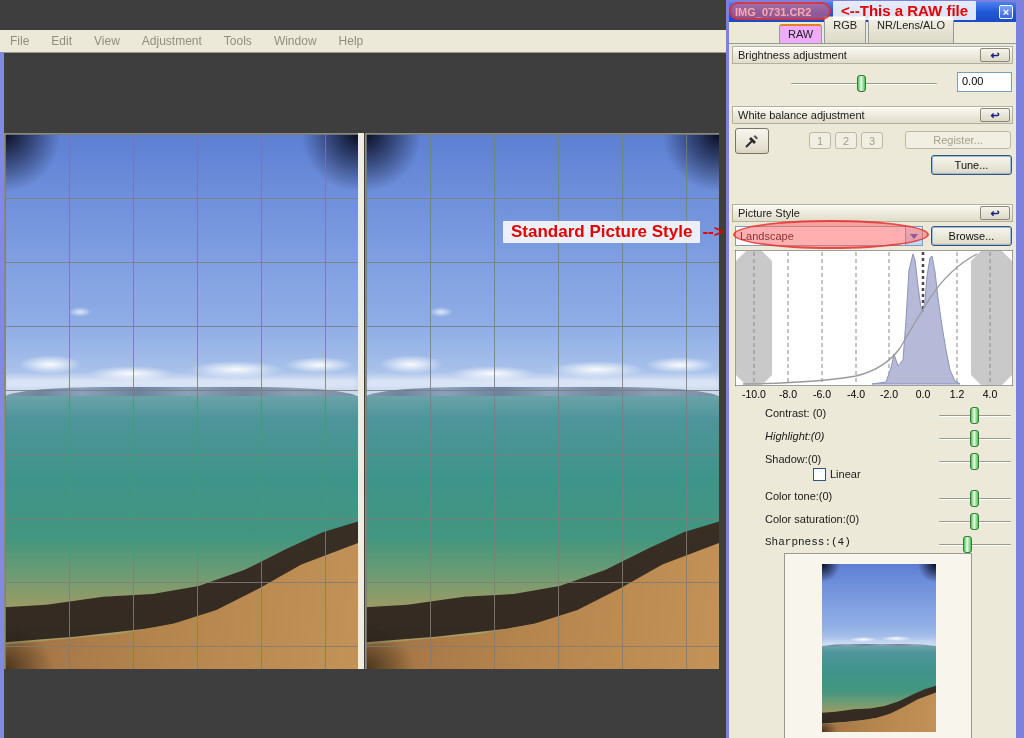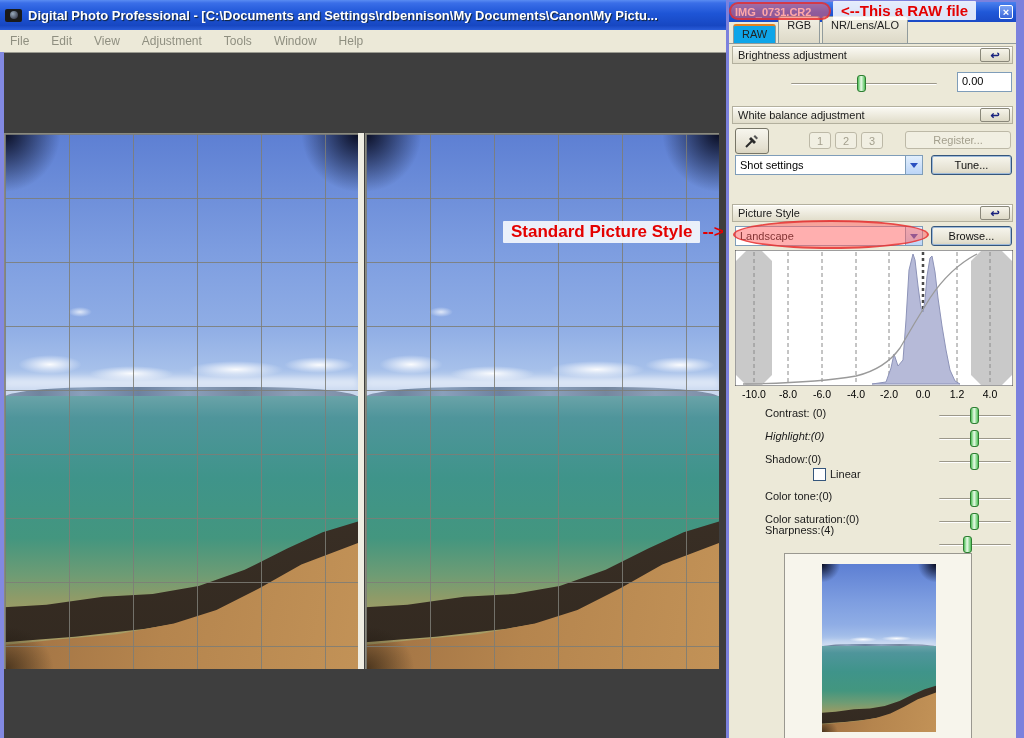--- a/index.html
+++ b/index.html
@@ -68,21 +68,21 @@
     background:#ece9d8; }
   .pal-title { position:absolute; left:0; top:0; width:287px; height:20px;
     background:linear-gradient(180deg,#4a80ee,#2058d8 50%,#1a4ac6); display:flex; align-items:center; }
   .pal-title-text { color:#ffeef0; font-size:11px; font-weight:bold; margin-left:6px; }
   .pal-close { position:absolute; right:3px; top:3px; width:14px; height:14px; border:1px solid #fff; border-radius:2px;
     background:linear-gradient(180deg,#7fa4f4,#3a66da); color:#fff; font-size:11px; font-weight:bold;
     text-align:center; line-height:12px; }
   .tabs { position:absolute; left:4px; top:22px; height:20px; display:flex; align-items:flex-end; }
   .tab { height:28px; border:1px solid #919b9c; border-bottom:none; border-radius:3px 3px 0 0;
     background:linear-gradient(180deg,#f2f0e4,#dcd8c6); font-size:11px; padding:2px 8px 0 8px; margin-right:2px; color:#222; }
-  .tab.active { height:20px; background:#0ea5e9; border-top:2px solid #e5801f; font-weight:normal; }
+  .tab.active { height:20px; background:#f0abfc; border-top:2px solid #e5801f; font-weight:normal;margin-left:46px; }
   .tabline { position:absolute; left:0; top:41px; width:287px; height:1px; background:#919b9c; }
 
   .hdr { position:absolute; left:3px; width:281px; height:18px;
     background:linear-gradient(180deg,#fbfaf4,#e0dcc9); border:1px solid #b3b09e;
     box-shadow:inset 0 1px 0 #fff; font-size:11px; color:#1a1a1a; line-height:16px; padding-left:5px; }
   .reset-btn { position:absolute; right:2px; top:1px; width:30px; height:14px; border:1px solid #8a887a; border-radius:2px;
     background:linear-gradient(180deg,#f6f4ea,#ddd9c6); color:#1a237e; font-weight:bold; font-size:11px;
     text-align:center; line-height:12px; }
 
   .slider-track { position:absolute; height:2px; background:#9c988a; border-bottom:1px solid #fff; border-radius:1px; }
@@ -119,29 +119,20 @@
   .pill { background:rgba(255,255,255,.85); border-radius:1px; padding:1px 8px; display:inline-block; }
   .redtext { color:#e40000; font-weight:bold; font-family:"Liberation Sans",sans-serif; }
   .hl-ellipse { position:absolute; z-index:20; pointer-events:none; background:rgba(255,95,95,.5);
     border:2px solid rgba(228,40,40,.75); border-radius:50%; }
 </style>
 </head>
 <body>
 
 <div id="root">
 
-  <div class="titlebar">
-    <div class="app-icon"></div>
-    <div class="title-text">Digital Photo Professional - [C:\Documents and Settings\rdbennison\My Documents\Canon\My Pictu...</div>
-    <div class="winbtns">
-      <div class="winbtn min"></div>
-      <div class="winbtn max"></div>
-      <div class="winbtn close">X</div>
-    </div>
-  </div>
 
   <div class="menubar">
     <span class="menu-item">File</span>
     <span class="menu-item">Edit</span>
     <span class="menu-item">View</span>
     <span class="menu-item">Adjustment</span>
     <span class="menu-item">Tools</span>
     <span class="menu-item">Window</span>
     <span class="menu-item">Help</span>
   </div>
@@ -210,24 +201,20 @@
         <path d="M4 16 L10 10" stroke="#2a2a2a" stroke-width="2" fill="none"></path>
         <path d="M9 6 L14 11 L12 13 L7 8 Z" fill="#2a2a2a"></path>
         <path d="M13 4 L16 7 L14.5 8.5 L11.5 5.5 Z" fill="#555"></path>
       </svg>
     </div>
     <div class="btn disabled" style="left:80px; top:130px; width:22px; height:17px;">1</div>
     <div class="btn disabled" style="left:106px; top:130px; width:22px; height:17px;">2</div>
     <div class="btn disabled" style="left:132px; top:130px; width:22px; height:17px;">3</div>
     <div class="btn disabled" style="left:176px; top:129px; width:106px; height:18px;">Register...</div>
 
-    <div class="combo" style="left:6px; top:153px; width:188px;">
-      <span class="val">Shot settings</span>
-      <span class="drop"></span>
-    </div>
     <div class="btn strong" style="left:202px; top:153px; width:81px; height:20px;">Tune...</div>
 
     <div class="hdr" style="top:202px;">
       <span>Picture Style</span>
       <div class="reset-btn">↩</div>
     </div>
     <div class="combo" style="left:6px; top:224px; width:188px;">
       <span class="val">Landscape</span>
       <span class="drop"></span>
     </div>
@@ -289,21 +276,21 @@
     <div class="srow-label" style="left:101px; top:466px;">Linear</div>
 
     <div class="srow-label" style="top:488px;">Color tone:(0)</div>
     <div class="slider-track" style="left:210px; top:496px; width:72px;"></div>
     <div class="slider-thumb" style="left:241px; top:488px;"></div>
 
     <div class="srow-label" style="top:511px;">Color saturation:(0)</div>
     <div class="slider-track" style="left:210px; top:519px; width:72px;"></div>
     <div class="slider-thumb" style="left:241px; top:511px;"></div>
 
-    <div class="srow-label" style="top:522px;">Sharpness:(4)</div>
+    <div class="srow-label" style="top:534px;font-family:Liberation Mono, monospace;">Sharpness:(4)</div>
     <div class="slider-track" style="left:210px; top:542px; width:72px;"></div>
     <div class="slider-thumb" style="left:234px; top:534px;"></div>
 
     <div class="thumbframe">
       <div class="photo" style="left:37px; top:10px; width:114px; height:168px;">
         <div class="haze"></div>
         <div class="cloud c2"></div>
           <div class="cloud c3"></div>
         <div class="land"></div>
         <div class="sea"></div>

